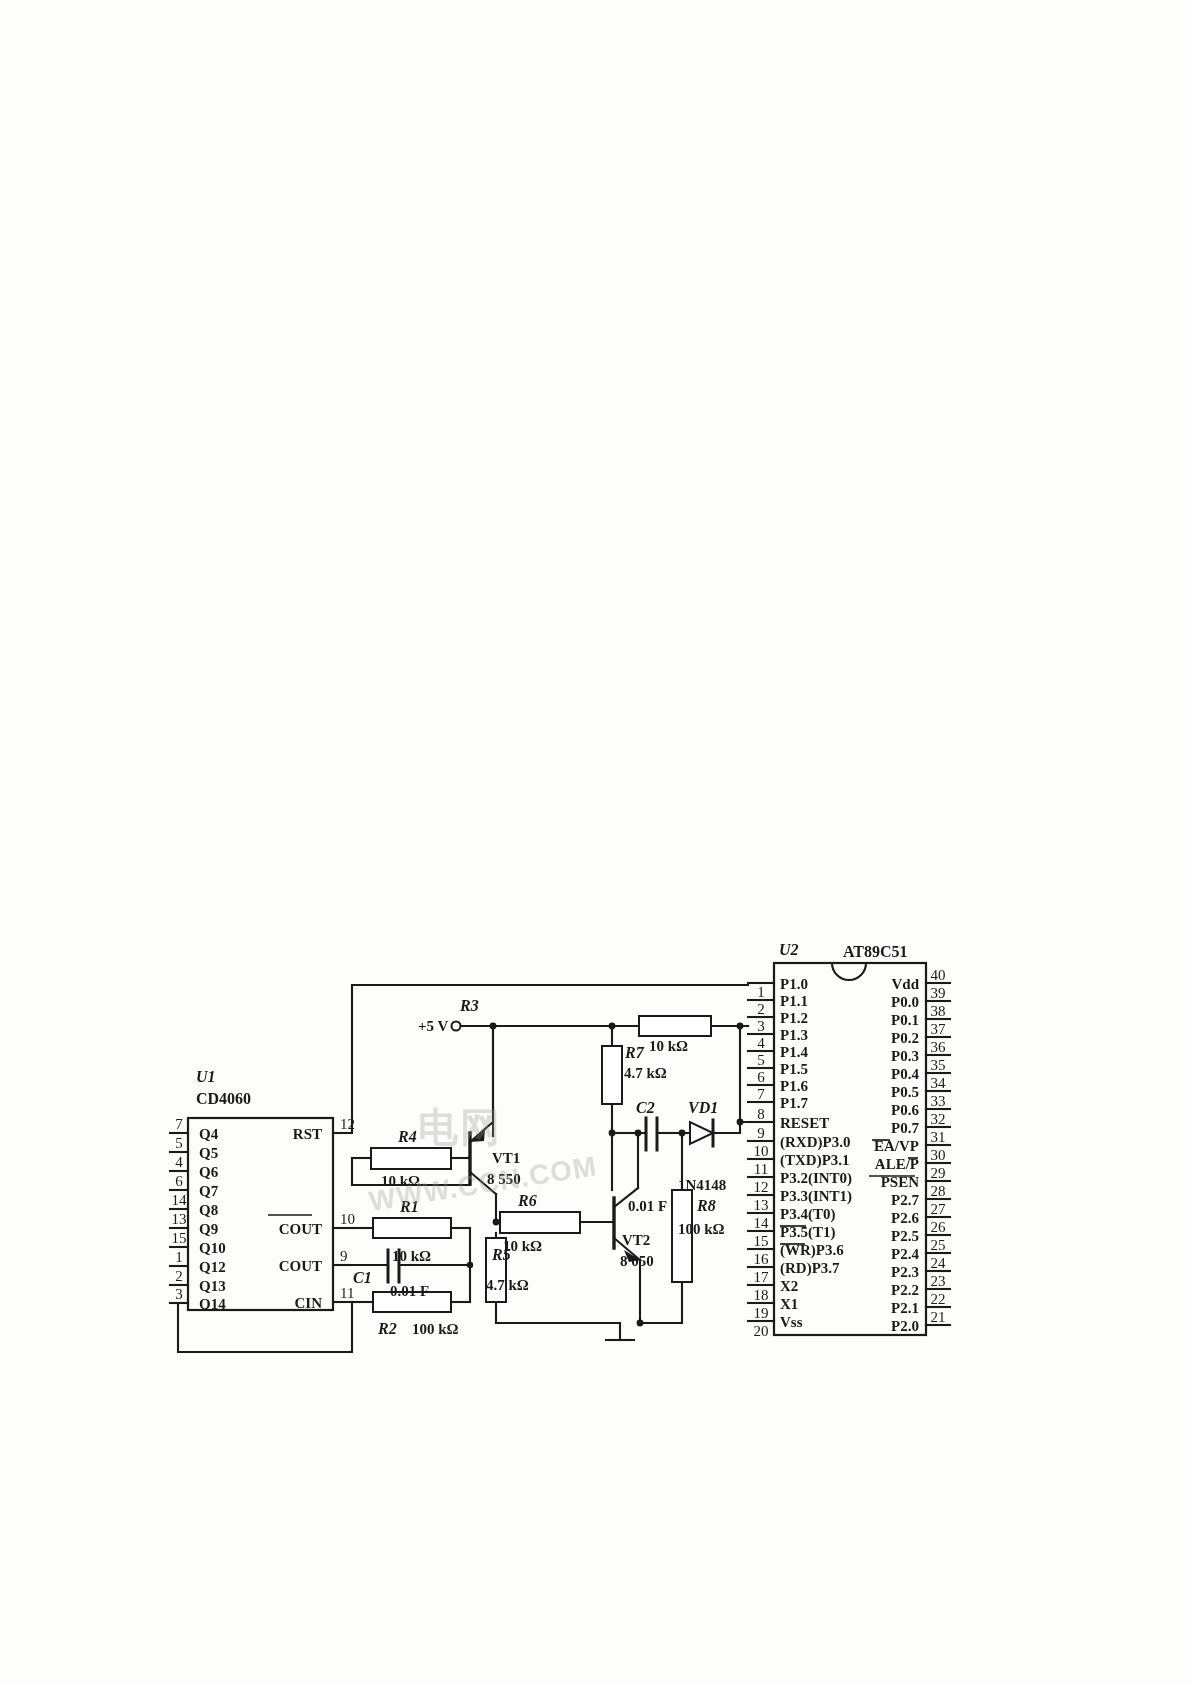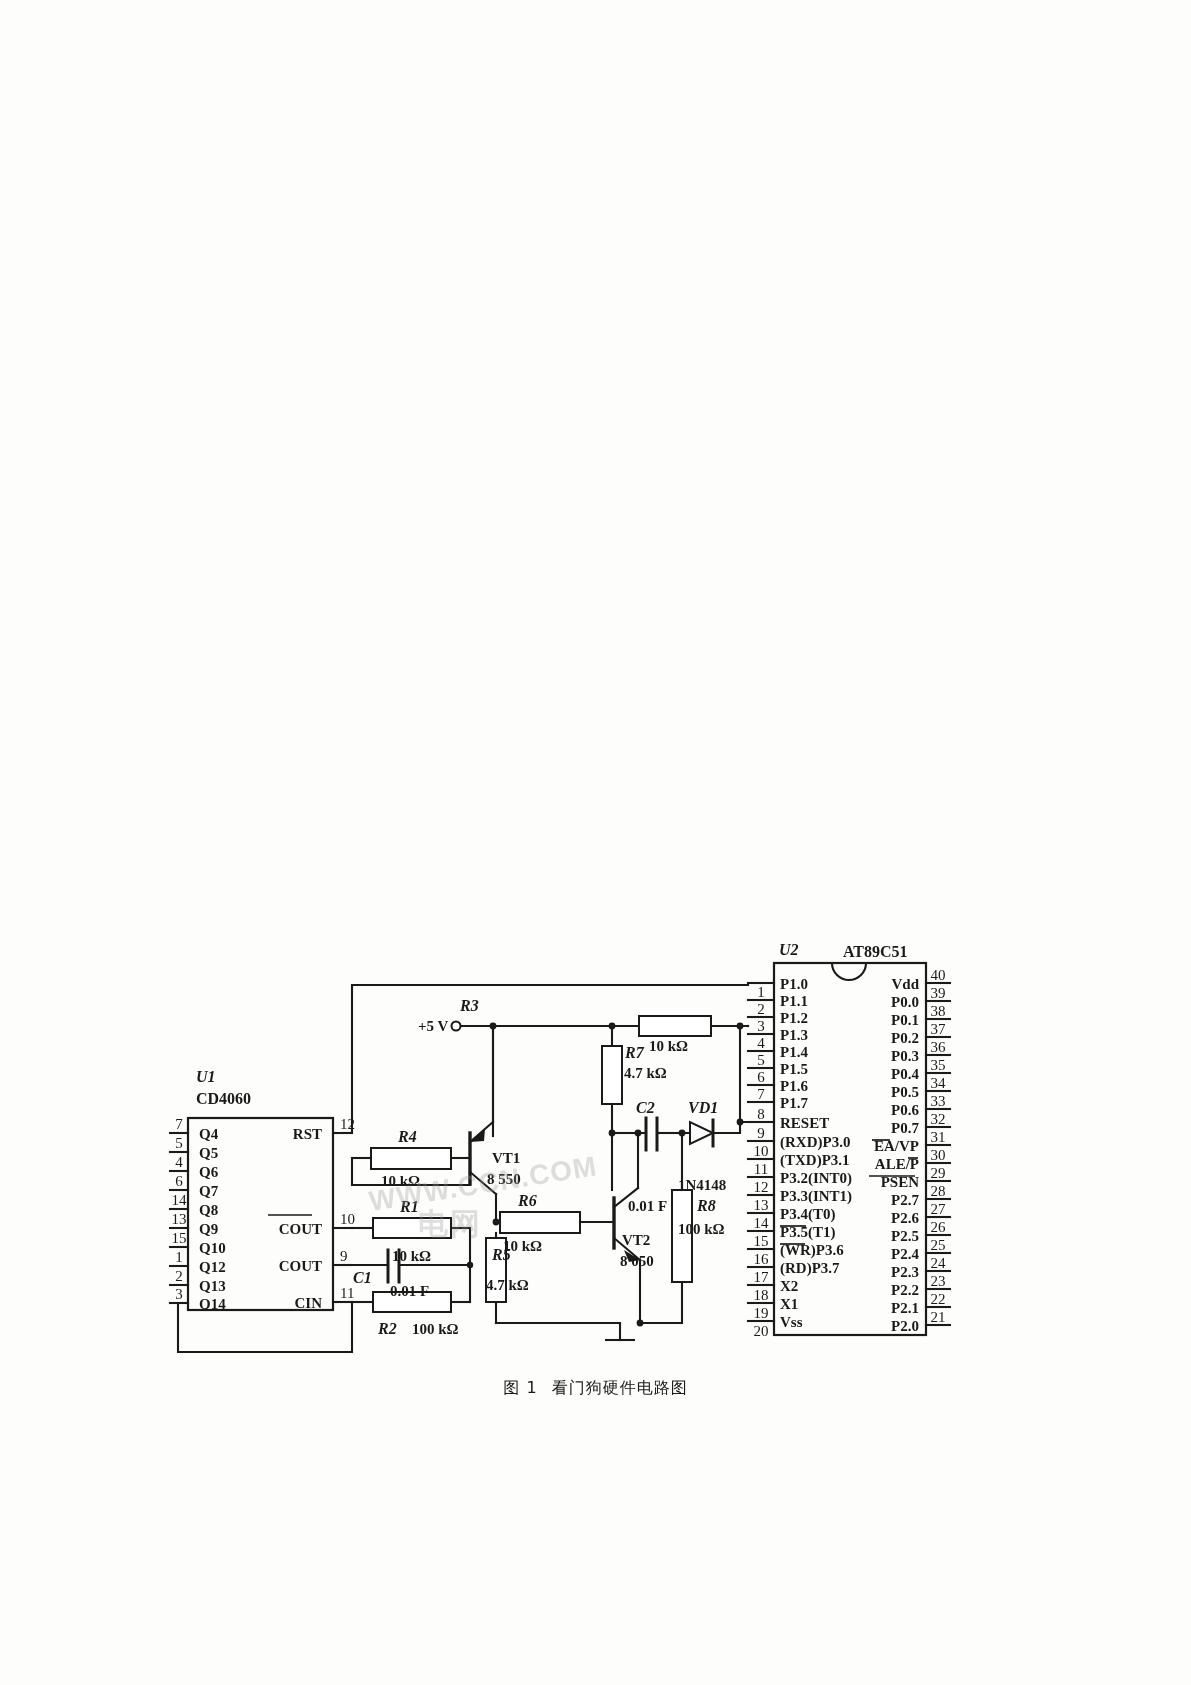--- a/index.html
+++ b/index.html
@@ -50,22 +50,22 @@
   
   .watermark {
     position: absolute;
     font-family: "Liberation Sans", sans-serif;
     font-weight: bold;
     color: rgba(150,150,150,0.30);
     white-space: nowrap;
     pointer-events: none;
   }
   #wm1 {
-    left: 418px; top: 1204px;
-    font-size: 30px;
+    left: 418px; top: 1100px;
+    font-size: 40px;
     letter-spacing: 2px;
   }
   #wm2 {
     left: 368px; top: 1168px;
     font-size: 28px;
     transform: rotate(-9deg);
     letter-spacing: 1px;
   }
 </style>
 </head>
@@ -444,17 +444,14 @@
     <text class="val" x="678" y="1234">100 kΩ</text>
 
     <text class="pin-lbl" x="622" y="1245">VT2</text>
     <text class="val" x="620" y="1266">8 050</text>
 
   </svg>
 
   <div class="watermark" id="wm1">电网</div>
   <div class="watermark" id="wm2">WWW.CCN.COM</div>
 
-  <div class="caption">
-    <span class="cap-num">图 1</span><span>看门狗硬件电路图</span>
-  </div>
 
 </div>
 
 </body></html>

